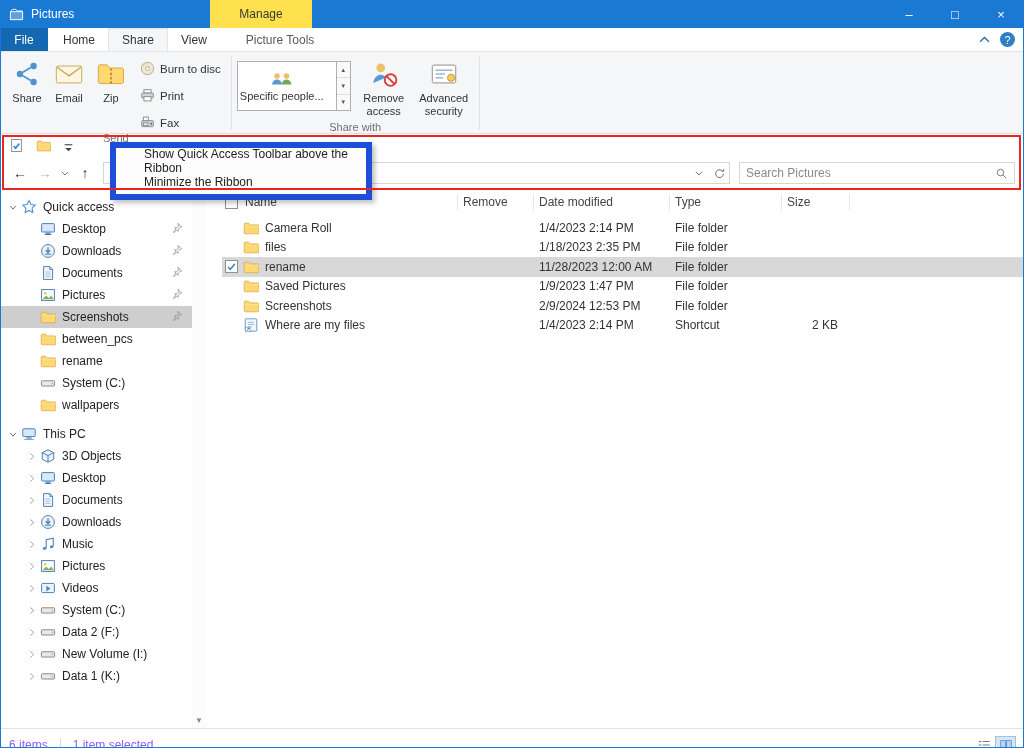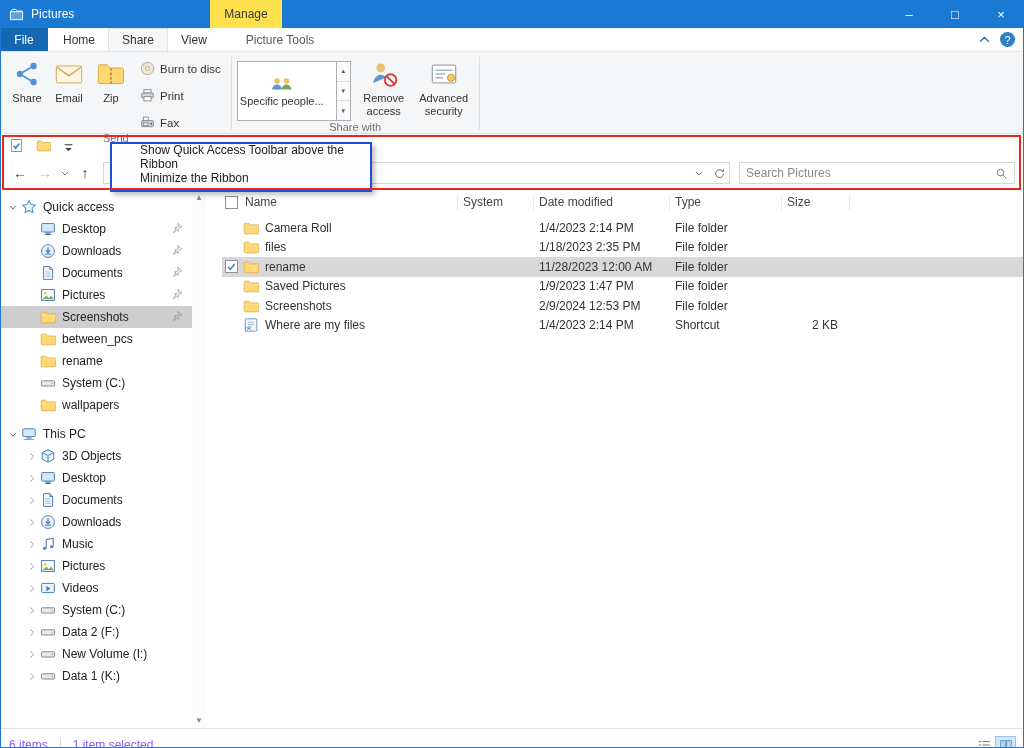--- a/index.html
+++ b/index.html
@@ -9,21 +9,21 @@
     font-size: 12px; color: #222; background: #fff;
     overflow: hidden; position: relative; cursor: default;
     outline: 1px solid #1979d3; outline-offset: -1px;
   }
   .ico svg { display: block; }
 
   
   .titlebar { height: 28px; background: #1979d3; display: flex; align-items: center; color: #fff; position: relative; }
   .app-icon { margin: 0 7px 0 9px; } .app-icon svg { width: 15px; height: 15px; }
   .title { font-size: 12px; }
-  .manage-tab { position: absolute; left: 210px; top: 0; width: 72px; height: 28px; background: #ffe14d; color: #3a3a3a; display: flex; align-items: center; justify-content: center; }
+  .manage-tab { position: absolute; left: 210px; top: 0; width: 102px; height: 28px; background: #ffe14d; color: #3a3a3a; display: flex; align-items: center; justify-content: center; }
   .win-controls { margin-left: auto; display: flex; height: 100%; }
   .win-btn { width: 46px; display: flex; align-items: center; justify-content: center; font-size: 13px; color: #fff; }
 
   
   .tabrow { height: 24px; background: #fff; display: flex; align-items: stretch; border-bottom: 1px solid #e4e4e4; }
   .tab { padding: 0 13px; display: flex; align-items: center; color: #333; }
   .tab-file { width: 48px; background: #1467b1; color: #fff; justify-content: center; padding: 0; margin-right: 2px; }
   .tab.active { background: #f5f6f7; border: 1px solid #e4e4e4; border-bottom: none; }
   .picture-tools { margin-left: 16px; display: flex; align-items: center; color: #5a5a5a; padding: 0 10px; }
   .tabrow-right { margin-left: auto; display: flex; align-items: center; gap: 10px; padding-right: 9px; }
@@ -35,21 +35,21 @@
   .rgroup { display: flex; flex-direction: column; }
   .rgroup-content { flex: 1; display: flex; align-items: flex-start; padding: 2px 4px 0 4px; gap: 3px; }
   .rgroup-label { height: 17px; text-align: center; font-size: 11px; color: #707070; }
   .rsep { width: 1px; background: #e0e0e0; margin: 3px 1px; }
   .large-row { display: flex; align-items: flex-start; }
   .big-btn { min-width: 42px; max-width: 60px; display: flex; flex-direction: column; align-items: center; padding: 3px 3px; gap: 3px; color: #333; font-size: 11px; text-align: center; line-height: 13px; }
   .big-btn .ico svg { width: 30px; height: 30px; }
   .small-stack { display: flex; flex-direction: column; gap: 8px; padding-top: 3px; }
   .small-btn { display: flex; align-items: center; gap: 5px; color: #333; font-size: 11.5px; height: 19px; padding: 0 5px; }
   .small-btn .ico svg { width: 15px; height: 15px; }
-  .gallery { width: 114px; height: 60px; border: 1px solid #aeb0b5; background: #fff; display: flex; margin-top: 5px; gap: 10px; }
+  .gallery { width: 114px; height: 50px; border: 1px solid #aeb0b5; background: #fff; display: flex; margin-top: 5px; gap: 10px; }
   .gallery-item { flex: 1; display: flex; flex-direction: column; align-items: center; justify-content: center; gap: 3px; font-size: 11px; color: #333; white-space: nowrap; overflow: hidden; }
   .gallery-item .ico svg { width: 26px; height: 16px; }
   .gallery-controls { width: 14px; border-left: 1px solid #aeb0b5; display: flex; flex-direction: column; }
   .gbtn { flex: 1; display: flex; align-items: center; justify-content: center; font-size: 7px; color: #555; border-bottom: 1px solid #ddd; background: #fafafa; }
   .gbtn:last-child { border-bottom: none; }
 
   
   .qat-row { height: 26px; display: flex; align-items: center; gap: 12px; padding-left: 9px; background: #fff; }
   #qat-buttons { display: flex; gap: 12px; }
   .qat-btn .ico svg, .qat-btn svg { width: 15px; height: 15px; }
@@ -106,21 +106,21 @@
 
   
   .statusbar { height: 20px; border-top: 1px solid #e0e0e0; display: flex; align-items: center; padding: 16px 9px; color: #8b5cf6; background: #fff; }
   .status-sep { width: 1px; height: 12px; background: #d8d8d8; margin: 0 12px; }
   .status-views { margin-left: auto; display: flex; gap: 3px; }
   .view-btn { width: 19px; height: 17px; display: flex; align-items: center; justify-content: center; }
   .view-btn svg { width: 14px; height: 14px; }
   .view-btn.active { background: #d5e7f7; outline: 1px solid #9ec3e8; }
 
   
-  .context-menu { position: absolute; left: 110px; top: 142px; width: 262px; background: #fdfdfd; border: 2px solid #1d4ed8; box-shadow: 3px 3px 5px rgba(0,0,0,.25); z-index: 40; padding: 2px 0; }
+  .context-menu { position: absolute; left: 110px; top: 142px; width: 262px; background: #fdfdfd; border: 6px solid #1d4ed8; box-shadow: 3px 3px 5px rgba(0,0,0,.25); z-index: 40; padding: 2px 0; }
   .menu-item { height: 21px; display: flex; align-items: center; padding-left: 28px; color: #222; }
   .red-box { position: absolute; left: 2px; top: 135px; width: 1019px; height: 55px; border: 2px solid #e8251f; z-index: 50; pointer-events: none; }
 </style>
 </head>
 <body>
 
 <div class="titlebar">
   <span class="ico app-icon">
       <svg viewBox="0 0 16 16">
         <path d="M1.5 5h13v8.5h-13z" fill="#ffffff" fill-opacity="0.3" stroke="#ffffff"></path>
@@ -627,21 +627,21 @@
   <div class="tree-scroll">
     <span class="scroll-arrow">▲</span>
     <span class="scroll-arrow">▼</span>
   </div>
   <div class="filearea">
     <div class="flist-header" id="flist-header">
         <span class="ccell">
           <span class="checkbox"></span>
         </span>
         <div class="hcell">Name</div>
-        <div class="hcell">System</div>
+        <div class="hcell">Remove</div>
         <div class="hcell">Date modified</div>
         <div class="hcell">Type</div>
         <div class="hcell">Size</div>
       </div>
     <div id="file-rows">
         <div class="frow">
           <span class="ccell"></span>
           <span class="name-cell">
             <span class="ico">
               <svg viewBox="0 0 16 16">

